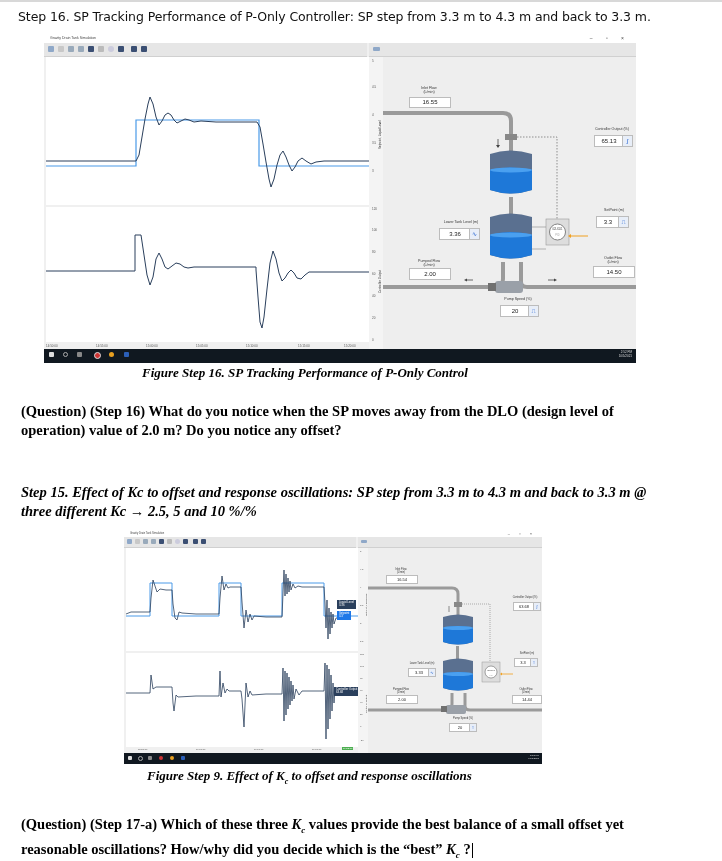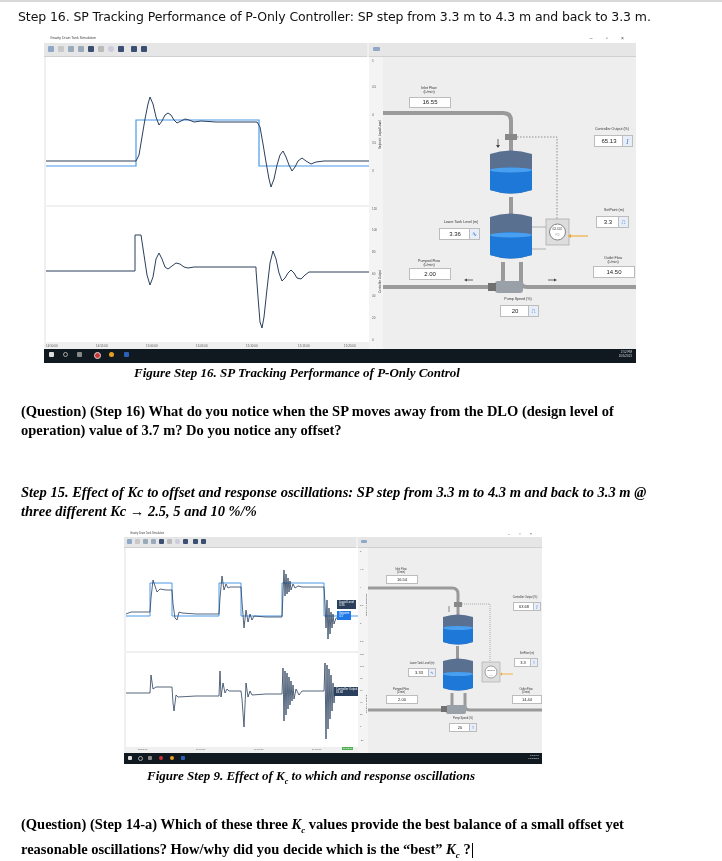--- a/index.html
+++ b/index.html
@@ -168,23 +168,23 @@
     <span class="tk" style="left:50px;background:#c33;border-radius:50%;border:1px solid #ddd;"></span>
     <span class="tk" style="left:65px;background:#e8a020;border-radius:50%;"></span>
     <span class="tk" style="left:80px;background:#2b5fb8;"></span>
     <div class="tray" style="right:4px;">
       <span>2:52 PM</span><br>
       <span>10/5/2021</span>
     </div>
   </div>
 </div>
 
-<div class="caption" style="left:134px;top:365px;font-family:Liberation Serif, serif;">Figure Step 16. SP Tracking Performance of P-Only Control</div>
-
-<div class="question" style="top:402px;width:650px;">(Question) (Step 16) What do you notice when the SP moves away from the DLO (design level of operation) value of 3.7 m? Do you notice any offset?</div>
+<div class="caption" style="left:142px;top:365px;font-family:Liberation Serif, serif;">Figure Step 16. SP Tracking Performance of P-Only Control</div>
+
+<div class="question" style="top:402px;width:650px;">(Question) (Step 16) What do you notice when the SP moves away from the DLO (design level of operation) value of 2.0 m? Do you notice any offset?</div>
 
 <div class="stepitalic" style="top:483px;width:650px;">Step 15. Effect of Kc to offset and response oscillations: SP step from 3.3 m to 4.3 m and back to 3.3 m @ three different Kc → 2.5, 5 and 10 %/%</div>
 
 <div class="shot" style="left:124px;top:530px;width:418px;height:234px;">
   <div class="titlebar" style="height:7px;">
     <span class="ttl" style="font-size:2.6px;">Gravity Drain Tank Simulation</span>
     <span class="winbtns" style="font-size:4px;letter-spacing:4px;">–  ▫  ×</span>
   </div>
   <div class="toolbar" style="top:7px;width:232px;height:10px;">
     <span class="tb-icon" style="left:3px;top:2px;width:5px;height:5px;background:#8fa8c8;"></span>
@@ -303,18 +303,18 @@
     <span class="tk" style="left:46px;top:3px;width:4px;height:4px;background:#e8a020;border-radius:50%;"></span>
     <span class="tk" style="left:57px;top:3px;width:4px;height:4px;background:#2b5fb8;"></span>
     <div class="tray" style="right:3px;top:1px;font-size:2.4px;line-height:3px;">
       <span>3:52 PM</span><br>
       <span>10/5/2021</span>
     </div>
   </div>
 </div>
 
 <div class="caption" style="left:147px;top:768px;">
-  <span>Figure Step 9. Effect of K</span><sub style="font-size:8px;">c</sub><span> to which and response oscillations</span>
+  <span>Figure Step 9. Effect of K</span><sub style="font-size:8px;">c</sub><span> to offset and response oscillations</span>
 </div>
 
 <div class="question" style="top:815px;width:650px;">
-  <span>(Question) (Step 14-a) Which of these three </span><i>K</i><sub style="font-size:9px;font-style:italic;">c</sub><span> values provide the best balance of a small offset yet reasonable oscillations? How/why did you decide which is the “best” </span><i>K</i><sub style="font-size:9px;font-style:italic;">c</sub><span> ?</span><span class="cursor"></span>
+  <span>(Question) (Step 17-a) Which of these three </span><i>K</i><sub style="font-size:9px;font-style:italic;">c</sub><span> values provide the best balance of a small offset yet reasonable oscillations? How/why did you decide which is the “best” </span><i>K</i><sub style="font-size:9px;font-style:italic;">c</sub><span> ?</span><span class="cursor"></span>
 </div>
 
 </body></html>

